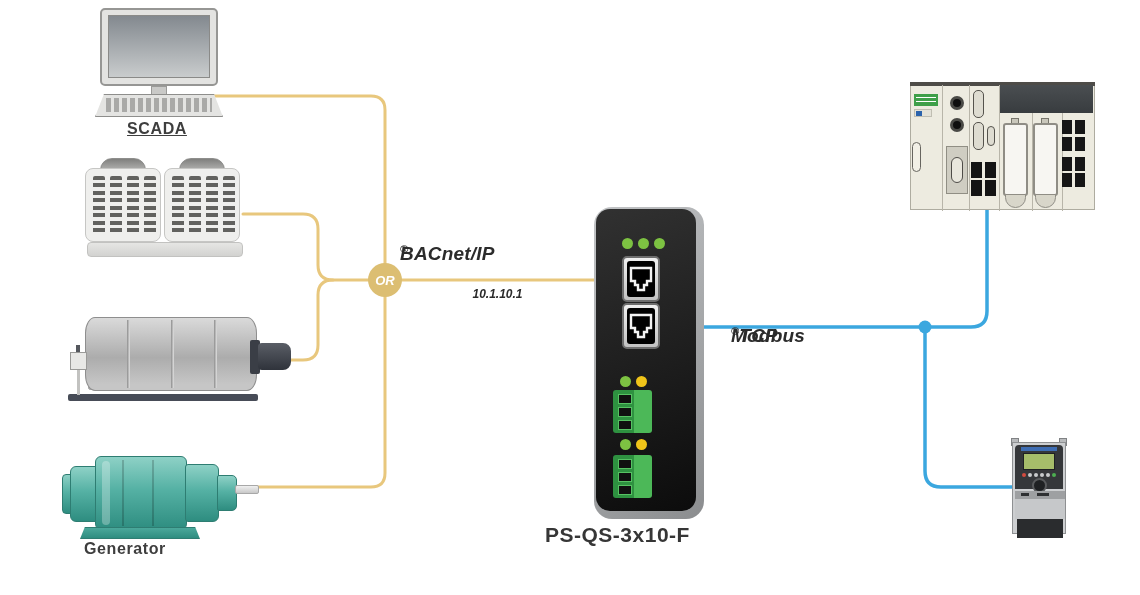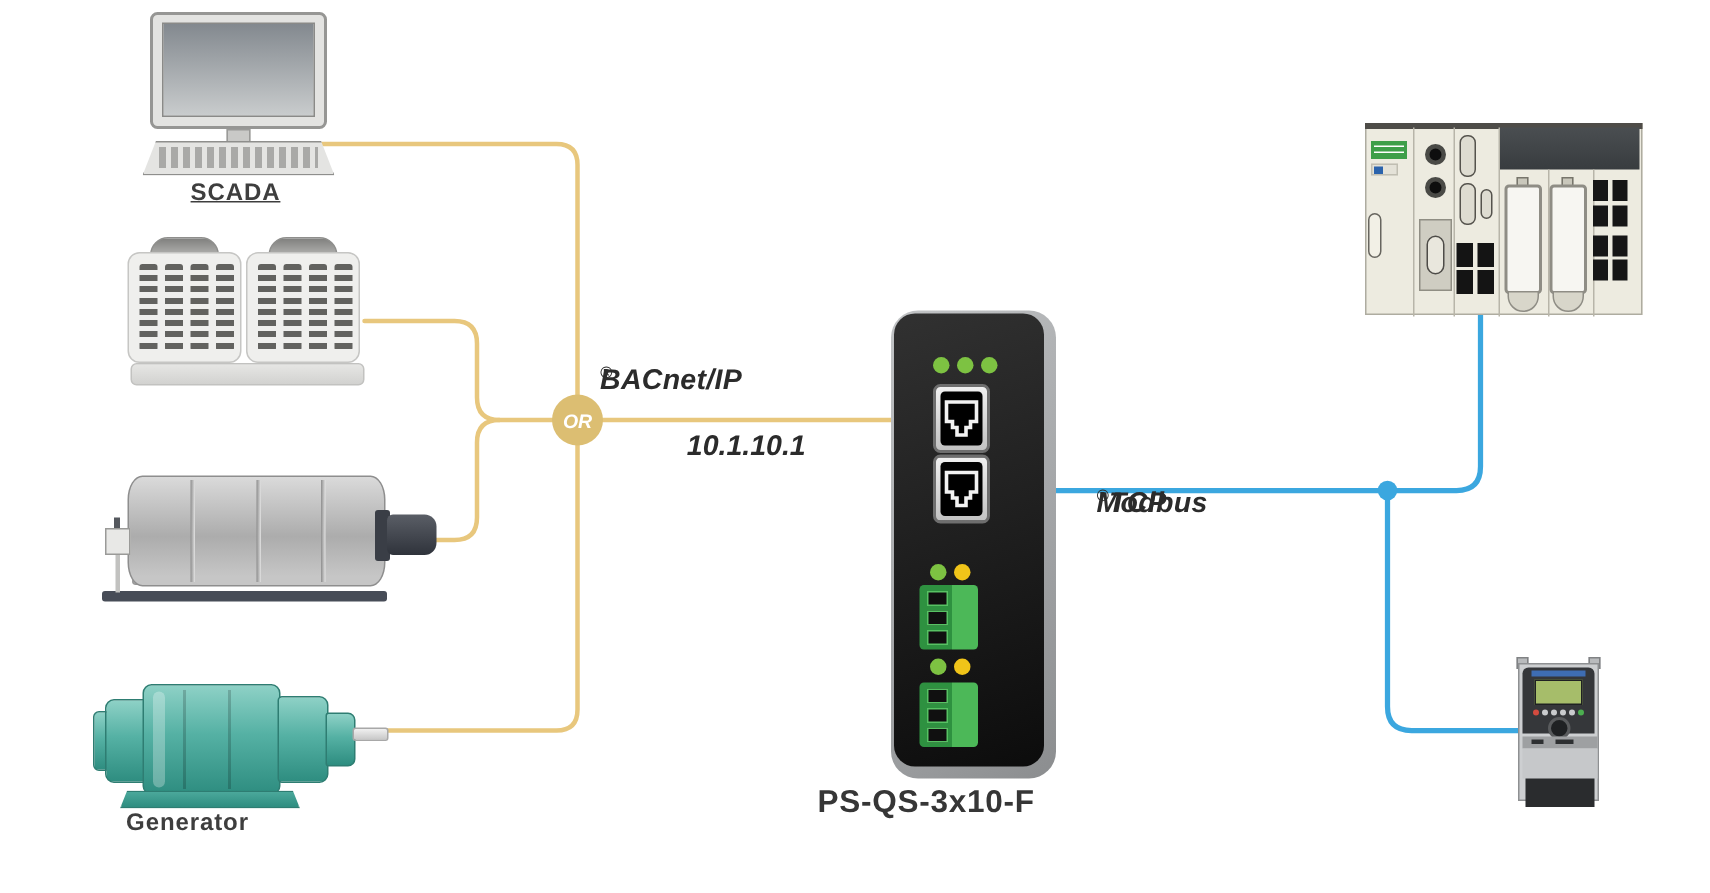--- a/index.html
+++ b/index.html
@@ -9,21 +9,21 @@
   svg.wires{left:0;top:0;}
   .wire-bacnet{stroke:var(--bacnet-line,#E8C77D);stroke-width:3;fill:none;stroke-linecap:round;}
   .wire-modbus{stroke:var(--modbus-line,#3BA7DF);stroke-width:3.5;fill:none;stroke-linecap:round;}
 
   
   .dev-label{font-size:16px;font-weight:700;color:var(--label-text,#3E3E3E);
              text-align:center;letter-spacing:.6px;}
   .proto{font-size:19px;font-weight:700;font-style:italic;color:var(--protocol-text,#2B2B2B);
          text-align:left;letter-spacing:.2px;}
   .proto sup{position:static;font-size:58%;}
-  .addr{font-size:19px;font-weight:700;font-style:italic;color:var(--protocol-text,#2B2B2B);
+  .addr{font-size:12px;font-weight:700;font-style:italic;color:var(--protocol-text,#2B2B2B);
         text-align:center;}
   .lbl-scada{left:92px;top:120px;width:130px;text-decoration:underline;}
   .lbl-hvac{left:85px;top:265px;width:160px;}
   .lbl-boiler{left:95px;top:410px;width:160px;}
   .lbl-generator{left:45px;top:540px;width:160px;}
   .proto-bacnet{left:400px;top:243px;width:200px;}
   .addr-bacnet{left:400px;top:287px;width:195px;}
   .proto-modbus{left:731px;top:292px;width:200px;margin-top:33px;}
   .addr-modbus{left:733px;top:337px;width:200px;}
   .lbl-gateway{left:545px;top:523px;width:220px;font-size:21px;font-weight:700;color:#363636;

